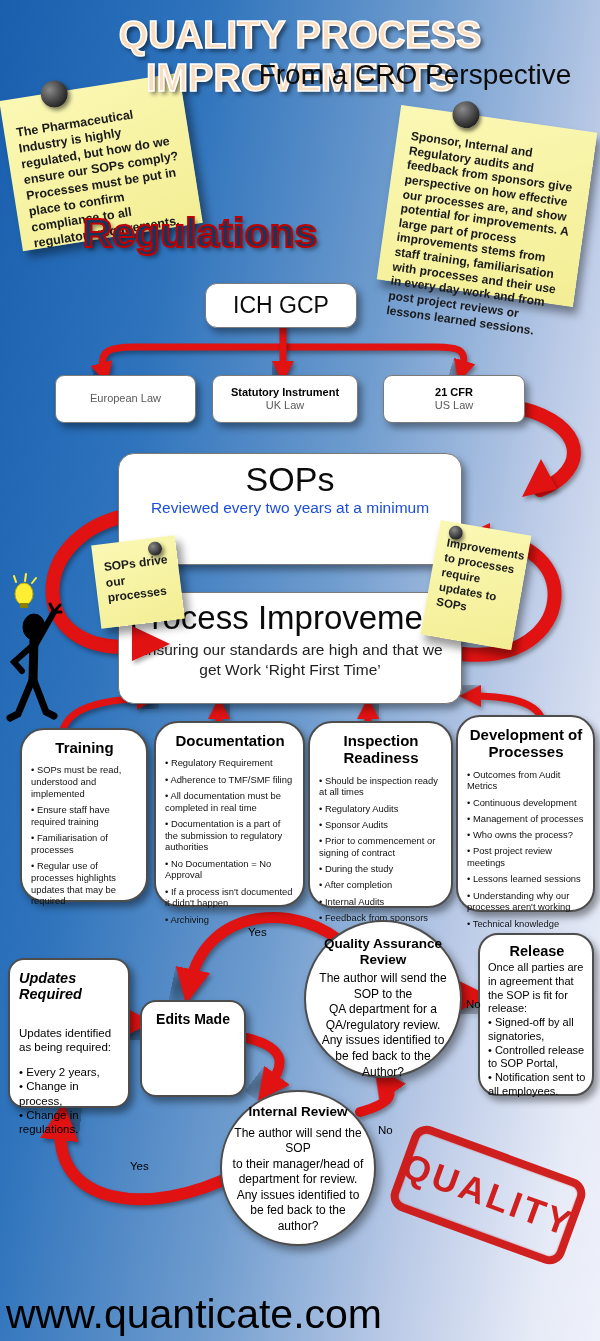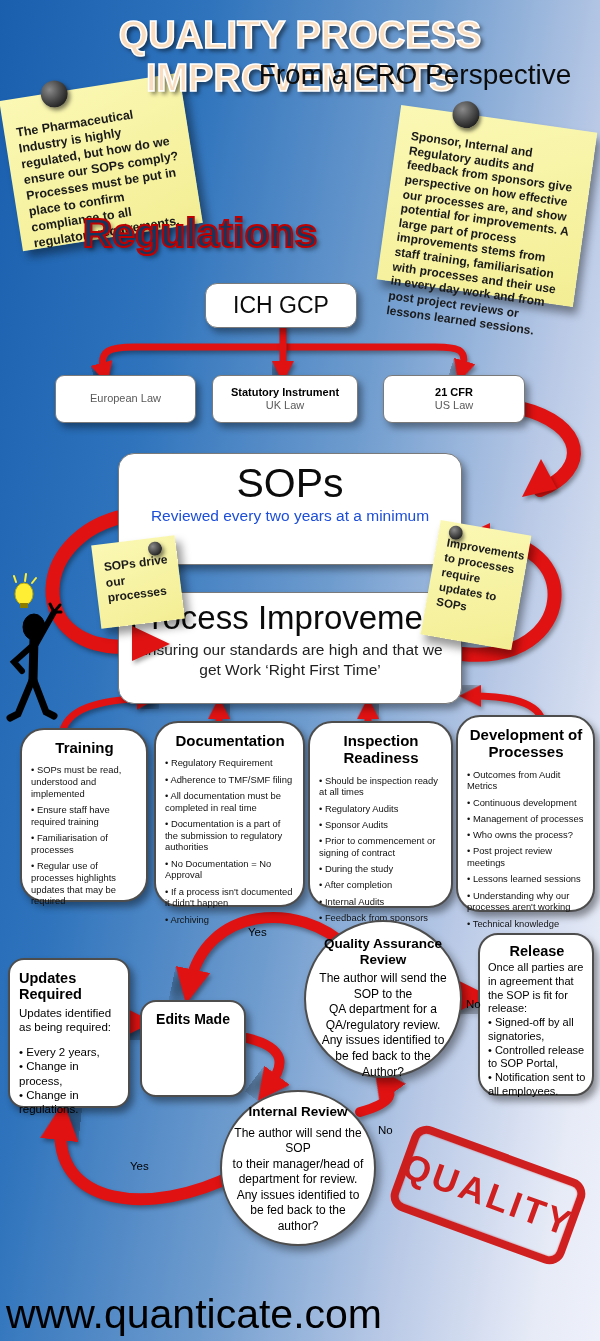--- a/index.html
+++ b/index.html
@@ -57,21 +57,21 @@
   .ich { top:283px; left:205px; width:152px; height:45px; font-size:23px; color:#0b0b0b;
          display:flex; align-items:center; justify-content:center; }
   .law { top:375px; height:48px; display:flex; flex-direction:column; justify-content:center; border-radius:9px; }
   .law .t { font-size:11px; font-weight:bold; color:#000; line-height:1.15; }
   .law .s { font-size:11px; color:#595959; line-height:1.2; }
   .law1 { left:55px;  width:141px; }
   .law2 { left:212px; width:146px; }
   .law3 { left:383px; width:142px; }
   .bigbox { left:118px; width:344px; border-radius:16px; }
   .sops   { top:453px; height:112px; }
-  .sops .t  { font-size:41px; color:#0b0b0b; margin-top:6px; }
+  .sops .t  { font-size:34px; color:#0b0b0b; margin-top:6px; }
   .sops .s  { font-size:15.5px; color:#1d4ed8; margin-top:0; }
   .procimp{ top:592px; height:112px; }
   .procimp .t { font-size:33px; color:#0b0b0b; margin-top:6px; }
   .procimp .s { font-size:15.5px; color:#222; margin-top:3px; line-height:1.3; padding:0 14px;}
   
   .pillar {
     background:#fff; border:2px solid #4d4d4d; border-radius:24px;
     box-shadow:4px 5px 7px rgba(0,0,0,.4); z-index:2;
     padding:9px 8px 6px 9px; text-align:left;
   }
@@ -82,21 +82,21 @@
   .pilA { top:728px; left:20px;  width:128px; height:174px; }
   .pilB { top:721px; left:154px; width:151px; height:186px; }
   .pilC { top:721px; left:308px; width:145px; height:187px; }
   .pilD { top:715px; left:456px; width:139px; height:197px; }
   
   .flowbox {
     background:#fff; border:2px solid #4d4d4d; border-radius:16px;
     box-shadow:4px 5px 7px rgba(0,0,0,.4); z-index:2; padding:8px;
   }
   .updates { top:958px; left:8px; width:122px; height:150px; text-align:left; padding:10px 6px 6px 9px;}
-  .updates .ft { font-size:14.5px; font-weight:bold; margin-bottom:4px; }
+  .updates .ft { font-size:14.5px; font-weight:bold; margin-bottom:24px;font-style:italic; }
   .updates .fi { font-size:11.5px; line-height:1.25; margin-bottom:10px;}
   .updates li, .release li { list-style:none; font-size:11.5px; line-height:1.25; }
   .updates li::before, .release li::before { content:"• "; }
   .edits { top:1000px; left:140px; width:106px; height:97px; text-align:center; padding-top:9px;}
   .edits .ft { font-size:14px; font-weight:bold; margin-bottom:2px;}
   .edits .fb { font-size:10.5px; line-height:1.25; }
   .circle {
     background:#fff; border:2px solid #4d4d4d; border-radius:50%;
     box-shadow:4px 5px 8px rgba(0,0,0,.4); z-index:2; text-align:center;
   }

